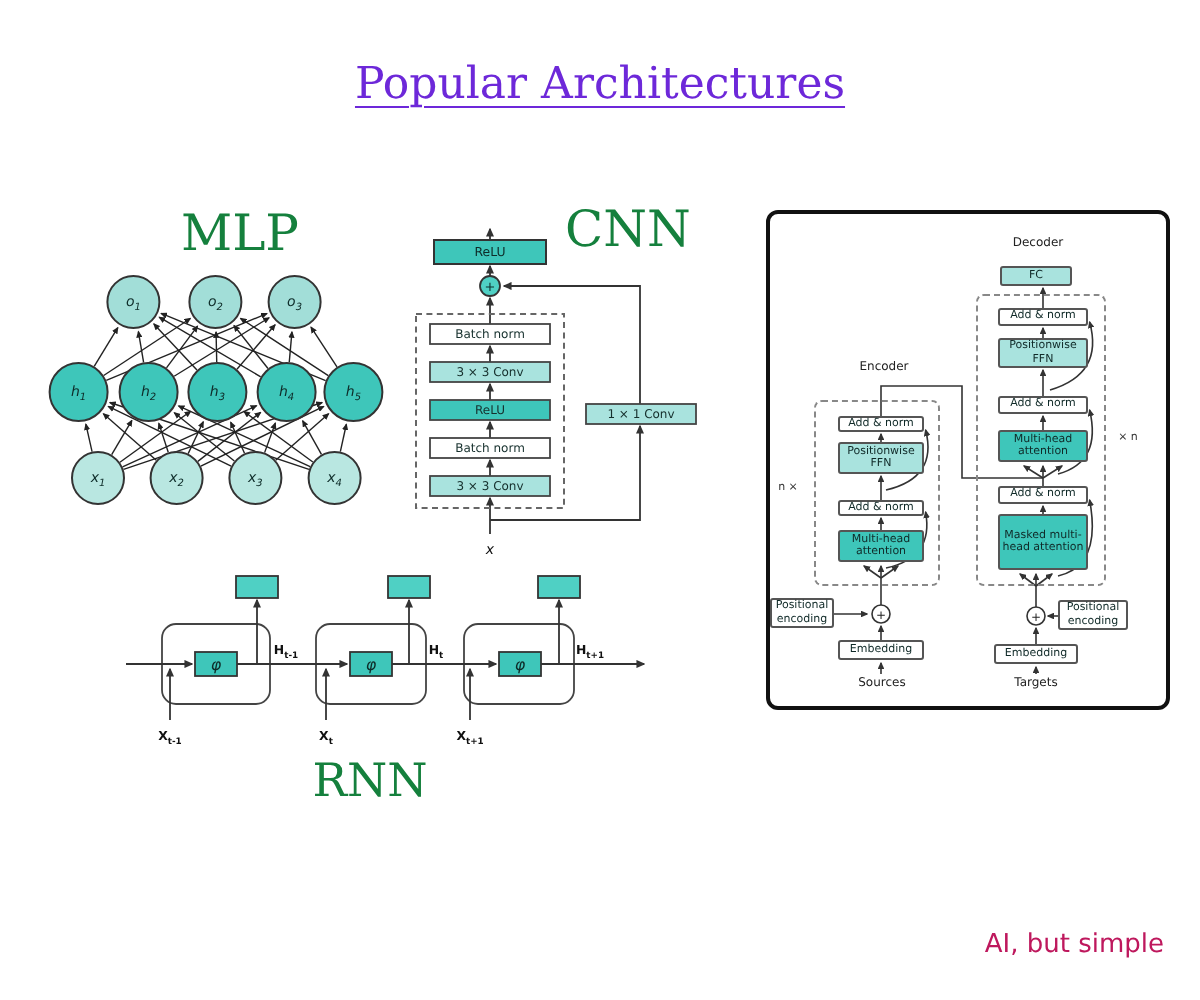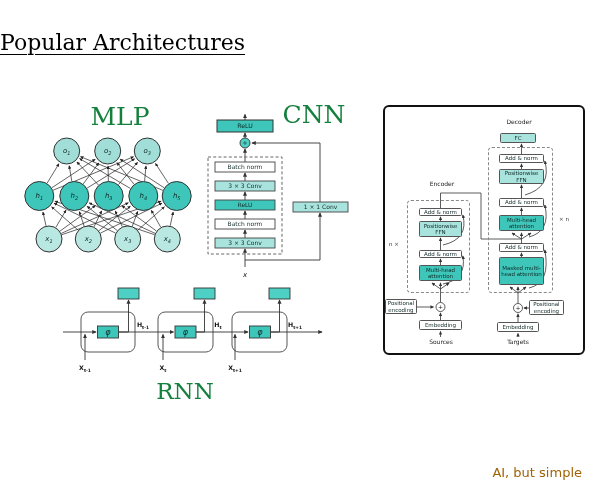--- a/index.html
+++ b/index.html
@@ -1,26 +1,26 @@
 <!DOCTYPE html>
 <html><head>
 <meta charset="utf-8">
 <style>
   html,body{margin:0;padding:0;background:#fff;}
   .canvas{position:relative;width:600px;height:500px;background:#fff;overflow:hidden;
           font-family:"DejaVu Sans",sans-serif;}
-  .title{position:absolute;top:30px;left:0;width:100%;
-         font-family:"DejaVu Serif",serif;font-size:22px;color:#000000;}
+  .title{position:absolute;top:30px;left:0;width:100%;text-align:center;
+         font-family:"DejaVu Serif",serif;font-size:22px;color:#6d28d9;}
   .title span{text-decoration:underline;text-decoration-thickness:1px;text-underline-offset:4px;}
   .arch-label{position:absolute;text-align:center;font-family:"DejaVu Serif",serif;color:#15803d;}
   .lbl-mlp{left:25px;top:102px;width:190px;font-size:25px;}
   .lbl-cnn{left:264px;top:100px;width:100px;font-size:25px;}
   .lbl-rnn{left:135px;top:378px;width:100px;font-size:23px;}
   .lbl-transformer{left:404px;top:360px;width:152px;font-size:21px;}
-  .watermark{position:absolute;right:18px;bottom:20px;font-size:13px;color:#a16207;}
+  .watermark{position:absolute;right:18px;bottom:20px;font-size:13px;color:#be185d;}
   svg{position:absolute;overflow:visible;}
   svg text{font-family:"DejaVu Sans",sans-serif;}
   .transformer-box{position:absolute;left:383px;top:105px;width:202px;height:250px;
                    border:2.5px solid #111;border-radius:6px;box-sizing:border-box;background:#fff;}
   .t-box{position:absolute;box-sizing:border-box;border:1px solid #555;background:#fff;
          display:flex;align-items:center;justify-content:center;text-align:center;
          font-size:5.5px;line-height:1.12;color:#102a28;border-radius:1.5px;padding:0 1px;}
   .t-box.light{background:#a9e3de;}
   .t-box.dark{background:#3ec6ba;}
   .t-dashed{position:absolute;border:1px dashed #888;border-radius:4px;box-sizing:border-box;}

